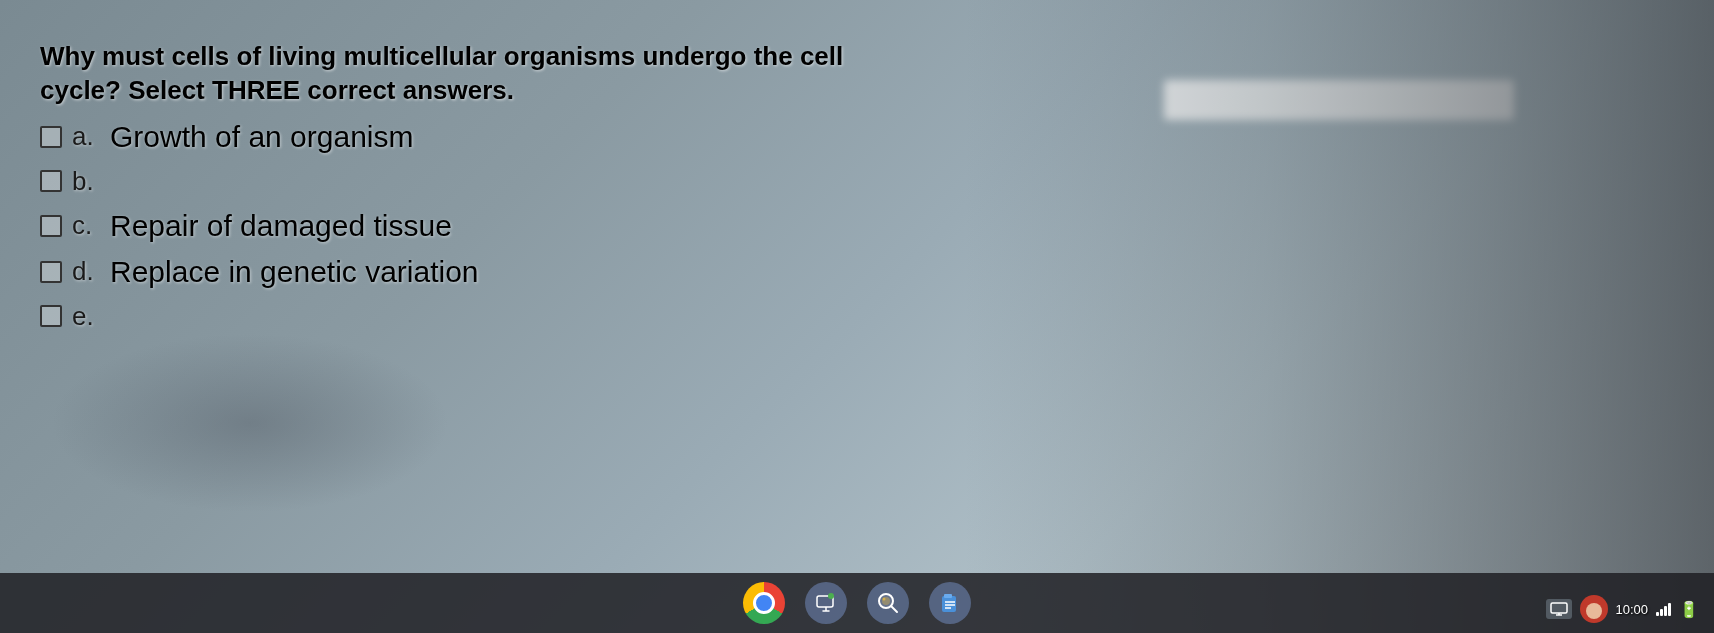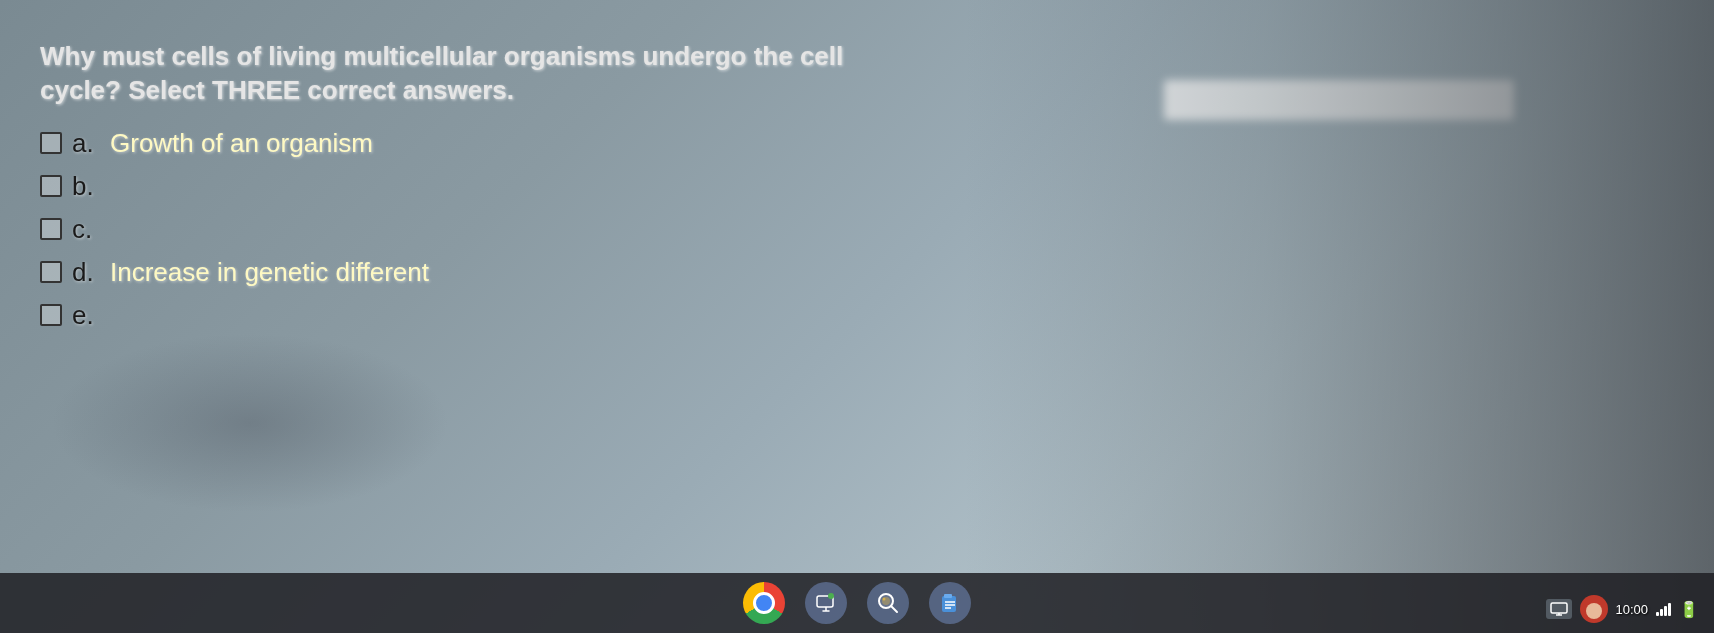--- a/index.html
+++ b/index.html
@@ -51,23 +51,23 @@
       top: 20px;
       left: 10px;
       width: 900px;
       padding: 20px 30px 30px 30px;
       z-index: 10;
     }
 
     .question-text {
       font-size: 26px;
       font-weight: 700;
-      color: #e5e5e5;
+      color: #000000;
       line-height: 1.3;
-      margin-bottom: 20px;
+      margin-bottom: 12px;
       text-shadow: 1px 1px 3px rgba(255,255,255,0.6);
     }
 
     .answer-list {
       list-style: none;
       padding: 0;
       margin: 0;
     }
 
     .answer-item {
@@ -80,23 +80,23 @@
     .checkbox {
       width: 22px;
       height: 22px;
       border: 2px solid #333;
       background: rgba(255,255,255,0.3);
       flex-shrink: 0;
       border-radius: 2px;
     }
 
     .answer-label {
-      font-size: 26px;
+      font-size: 30px;
       font-weight: 500;
-      color: #fef9c3;
+      color: #000000;
       text-shadow: 1px 1px 3px rgba(255,255,255,0.5);
     }
 
     .answer-letter {
       font-size: 26px;
       font-weight: 500;
       color: #1a1a1a;
       min-width: 28px;
       text-shadow: 1px 1px 3px rgba(255,255,255,0.5);
     }
@@ -244,26 +244,27 @@
     </li>
 
     <li class="answer-item">
       <div class="checkbox"></div>
       <span class="answer-letter">b.</span>
     </li>
 
     <li class="answer-item">
       <div class="checkbox"></div>
       <span class="answer-letter">c.</span>
+      <span class="answer-label">Repair of damaged tissue</span>
     </li>
 
     <li class="answer-item">
       <div class="checkbox"></div>
       <span class="answer-letter">d.</span>
-      <span class="answer-label">Increase in genetic different</span>
+      <span class="answer-label">Replace in genetic variation</span>
     </li>
 
     <li class="answer-item">
       <div class="checkbox"></div>
       <span class="answer-letter">e.</span>
     </li>
   </ul>
 </div>
 
 <div class="taskbar">

